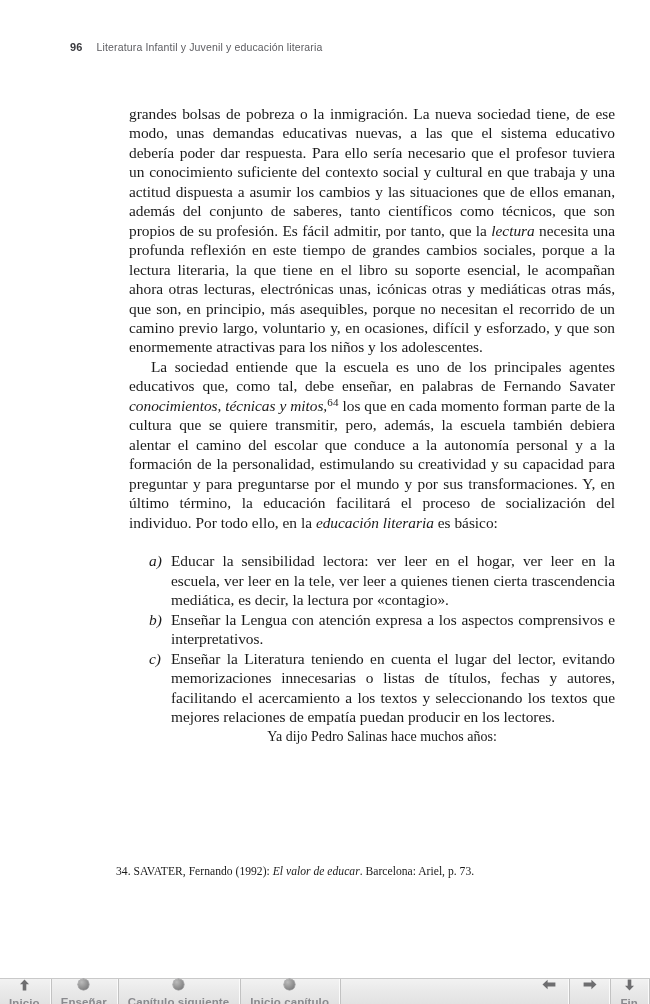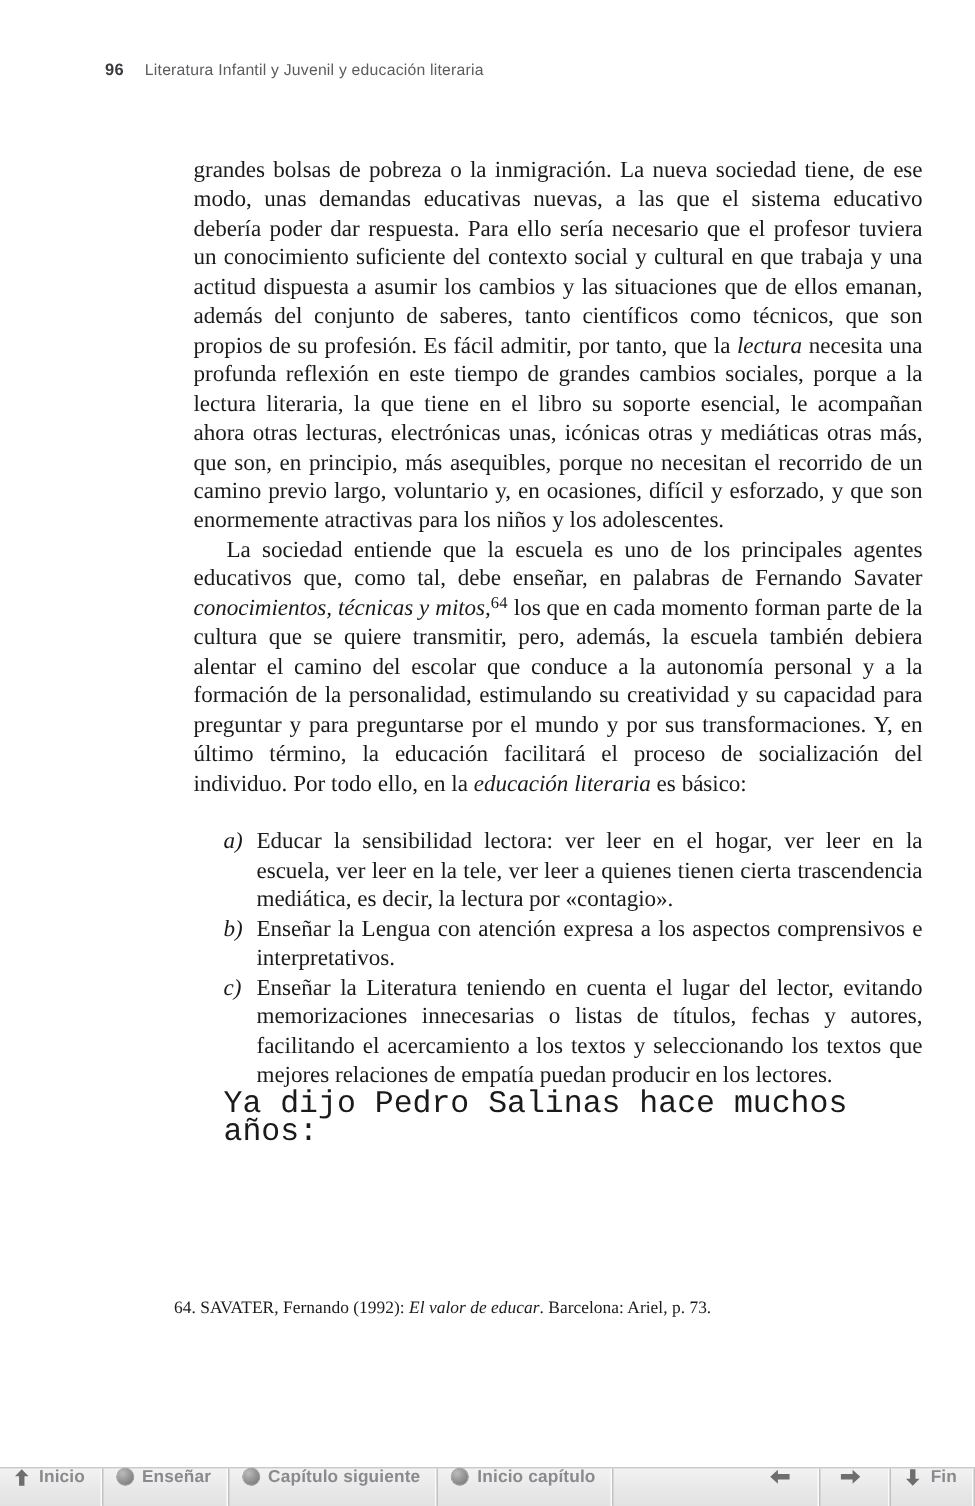--- a/index.html
+++ b/index.html
@@ -105,24 +105,23 @@
     flex: 1 1 auto;
     text-align: justify;
     text-justify: inter-word;
     letter-spacing: -0.03px;
     hyphens: none;
   }
 
   .closing {
     margin: 0;
     margin-left: 0px;
-    font-size: 21px;
+    font-size: 14px;
     line-height: 19.45px;
-    text-align: left;
-    font-family: Liberation Mono, monospace;
+    text-align: center;
   }
 
   
   .footnote {
     position: absolute;
     left: 116px;
     top: 864px;
     width: 460px;
     font-size: 11.6px;
     line-height: 15px;
@@ -150,28 +149,29 @@
     align-items: stretch;
   }
   .tb-spacer { flex: 1 1 auto; }
   .tb-right {
     display: flex;
     align-items: stretch;
   }
 
   .tb-btn {
     display: flex;
-    align-items: flex-start;
+    align-items: center;
     gap: 6px;
     padding: 0 11px 0 9px;
     border-right: 1px solid #c2c2c2;
     box-shadow: inset -1px 0 0 #fbfbfb;
     cursor: default;
     user-select: none;
     white-space: nowrap;
+    flex-direction: column;
   }
   .tb-btn.first {
     border-left: none;
   }
   .tb-btn .lbl {
     font-size: 11.5px;
     font-weight: bold;
     color: #8a8a8e;
     letter-spacing: 0.1px;
   }
@@ -221,21 +221,21 @@
       </div>
       <div class="list-item">
         <span class="marker">c)</span>
         <span class="itxt">Enseñar la Literatura teniendo en cuenta el lugar del lector, evitando memorizaciones innecesarias o listas de títulos, fechas y autores, facilitando el acercamiento a los textos y seleccionando los textos que mejores relaciones de empatía puedan producir en los lectores.</span>
       </div>
       <p class="closing">Ya dijo Pedro Salinas hace muchos años:</p>
     </div>
 
   </div>
 
-  <div class="footnote"><span>64.</span><span> SAVATER, Fernando (1992): </span><i>El valor de educar</i><span>. Barcelona: Ariel, p. 73.</span></div>
+  <div class="footnote"><span>34.</span><span> SAVATER, Fernando (1992): </span><i>El valor de educar</i><span>. Barcelona: Ariel, p. 73.</span></div>
 
 </div>
 
 <div class="toolbar">
 
   <div class="tb-left">
 
     <div class="tb-btn first">
       <span class="ico">
         <svg width="11" height="12" viewBox="0 0 11 12" aria-hidden="true">

